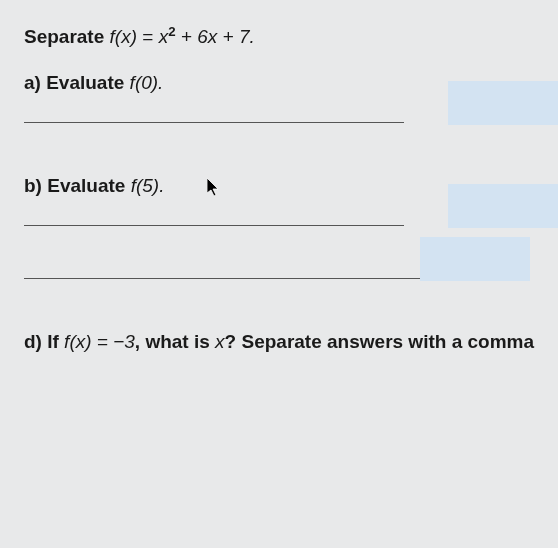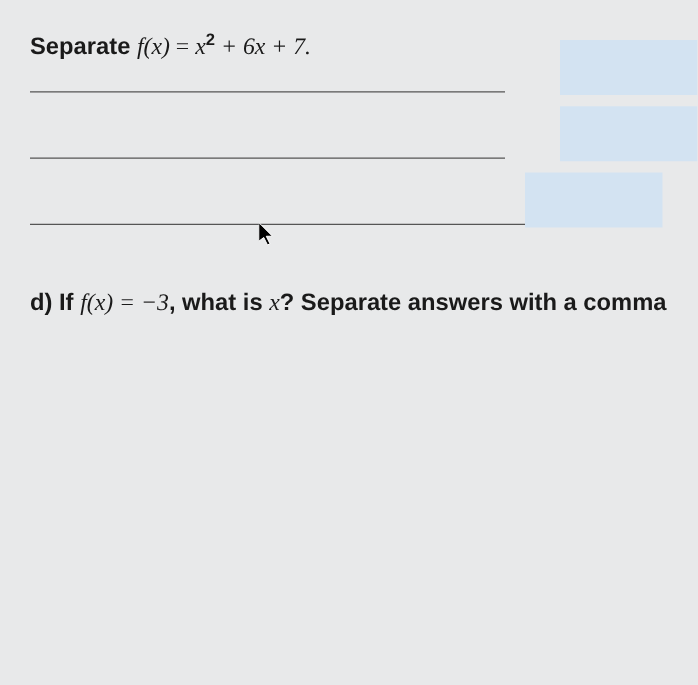--- a/index.html
+++ b/index.html
@@ -50,48 +50,54 @@
       font-size: 18px;
       padding: 4px 8px;
       position: absolute;
       right: 0;
       bottom: 22px;
     }
     .answer-box-c {
       right: 28px;
     }
     .math {
-      font-family: Liberation Serif, serif;
+      font-family: Liberation Sans, sans-serif;
       font-style: italic;
       font-weight: normal;
     }
     .math-rm { font-style: normal; }
     .sup { font-size: 0.7em; vertical-align: super; font-style: normal; }
     .cursor {
       position: absolute;
       left: 207px;
       top: 178px;
       pointer-events: none;
     }
   </style>
 </head>
 <body>
 
 <div class="preamble">
   <span>Separate </span><span class="math">f(x)</span><span class="math math-rm"> = </span><span class="math">x</span><span class="sup">2</span><span class="math"> + 6x + 7.</span>
 </div>
 
 <div class="question-block">
+  <div class="question-text">
+    <span>a) Evaluate </span><span class="math">f(0).</span>
+  </div>
   <div class="answer-row">
     <div class="underline"></div>
   </div>
   <input class="answer-box" value="" style="">
 </div>
 
 <div class="question-block">
+  <div class="question-text">
+    <span>b) Evaluate </span><span class="math">f(5).</span>
+  </div>
   <div class="answer-row">
     <div class="underline"></div>
   </div>
   <input class="answer-box" value="" style="">
 </div>
 
 <div class="question-block">
   <div class="answer-row">
     <div class="underline underline-wide"></div>
   </div>

